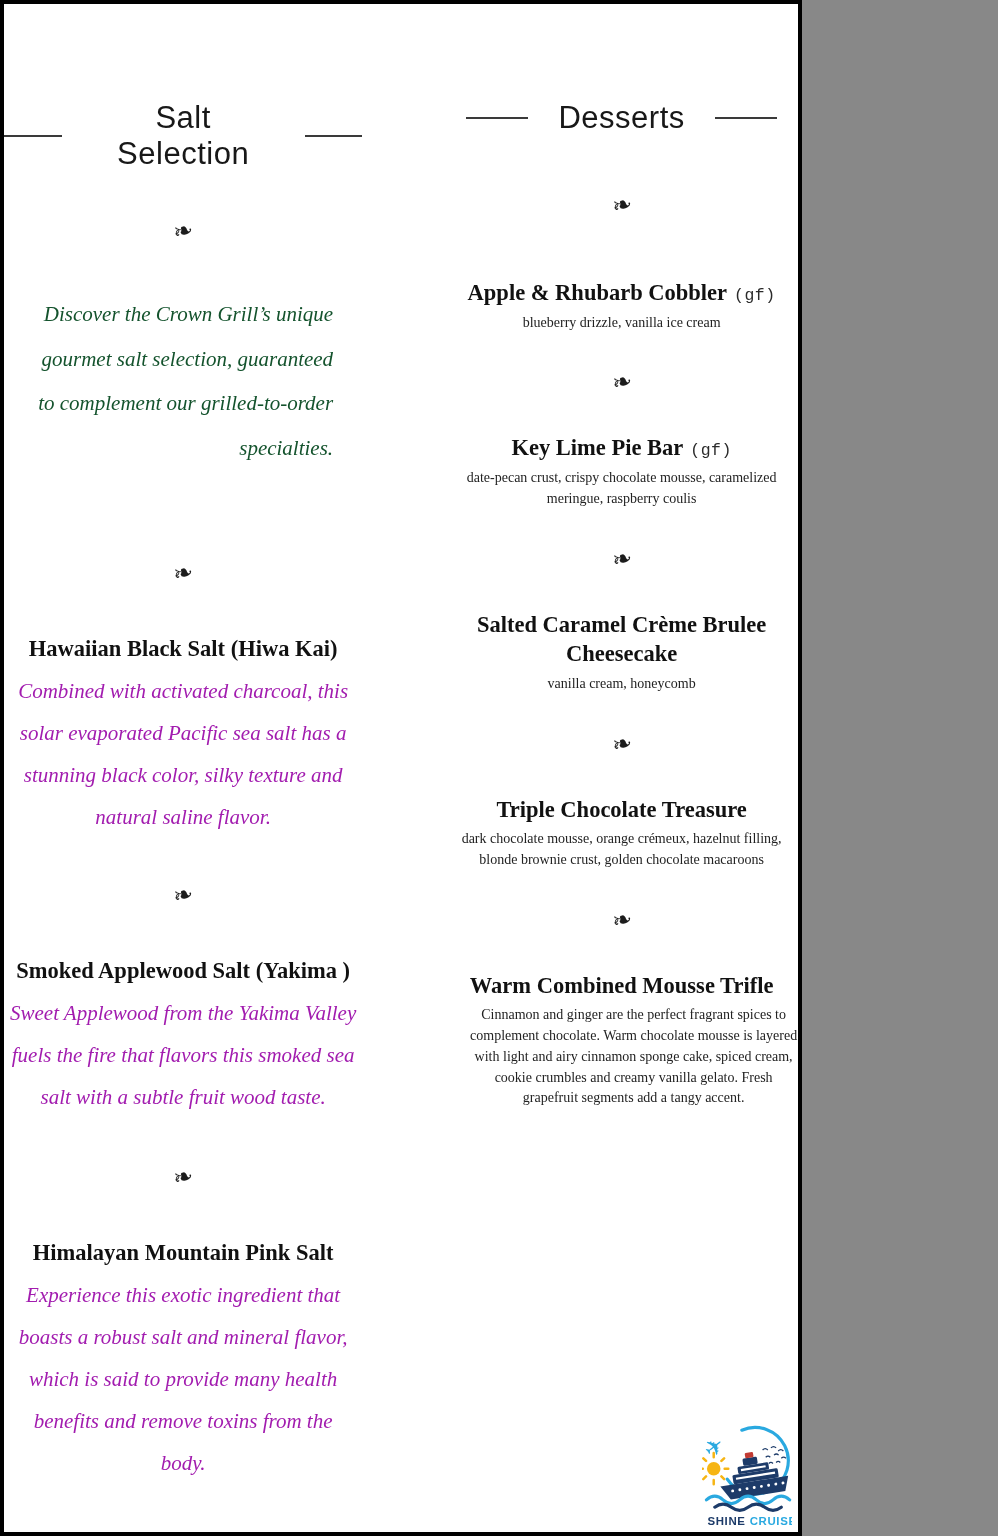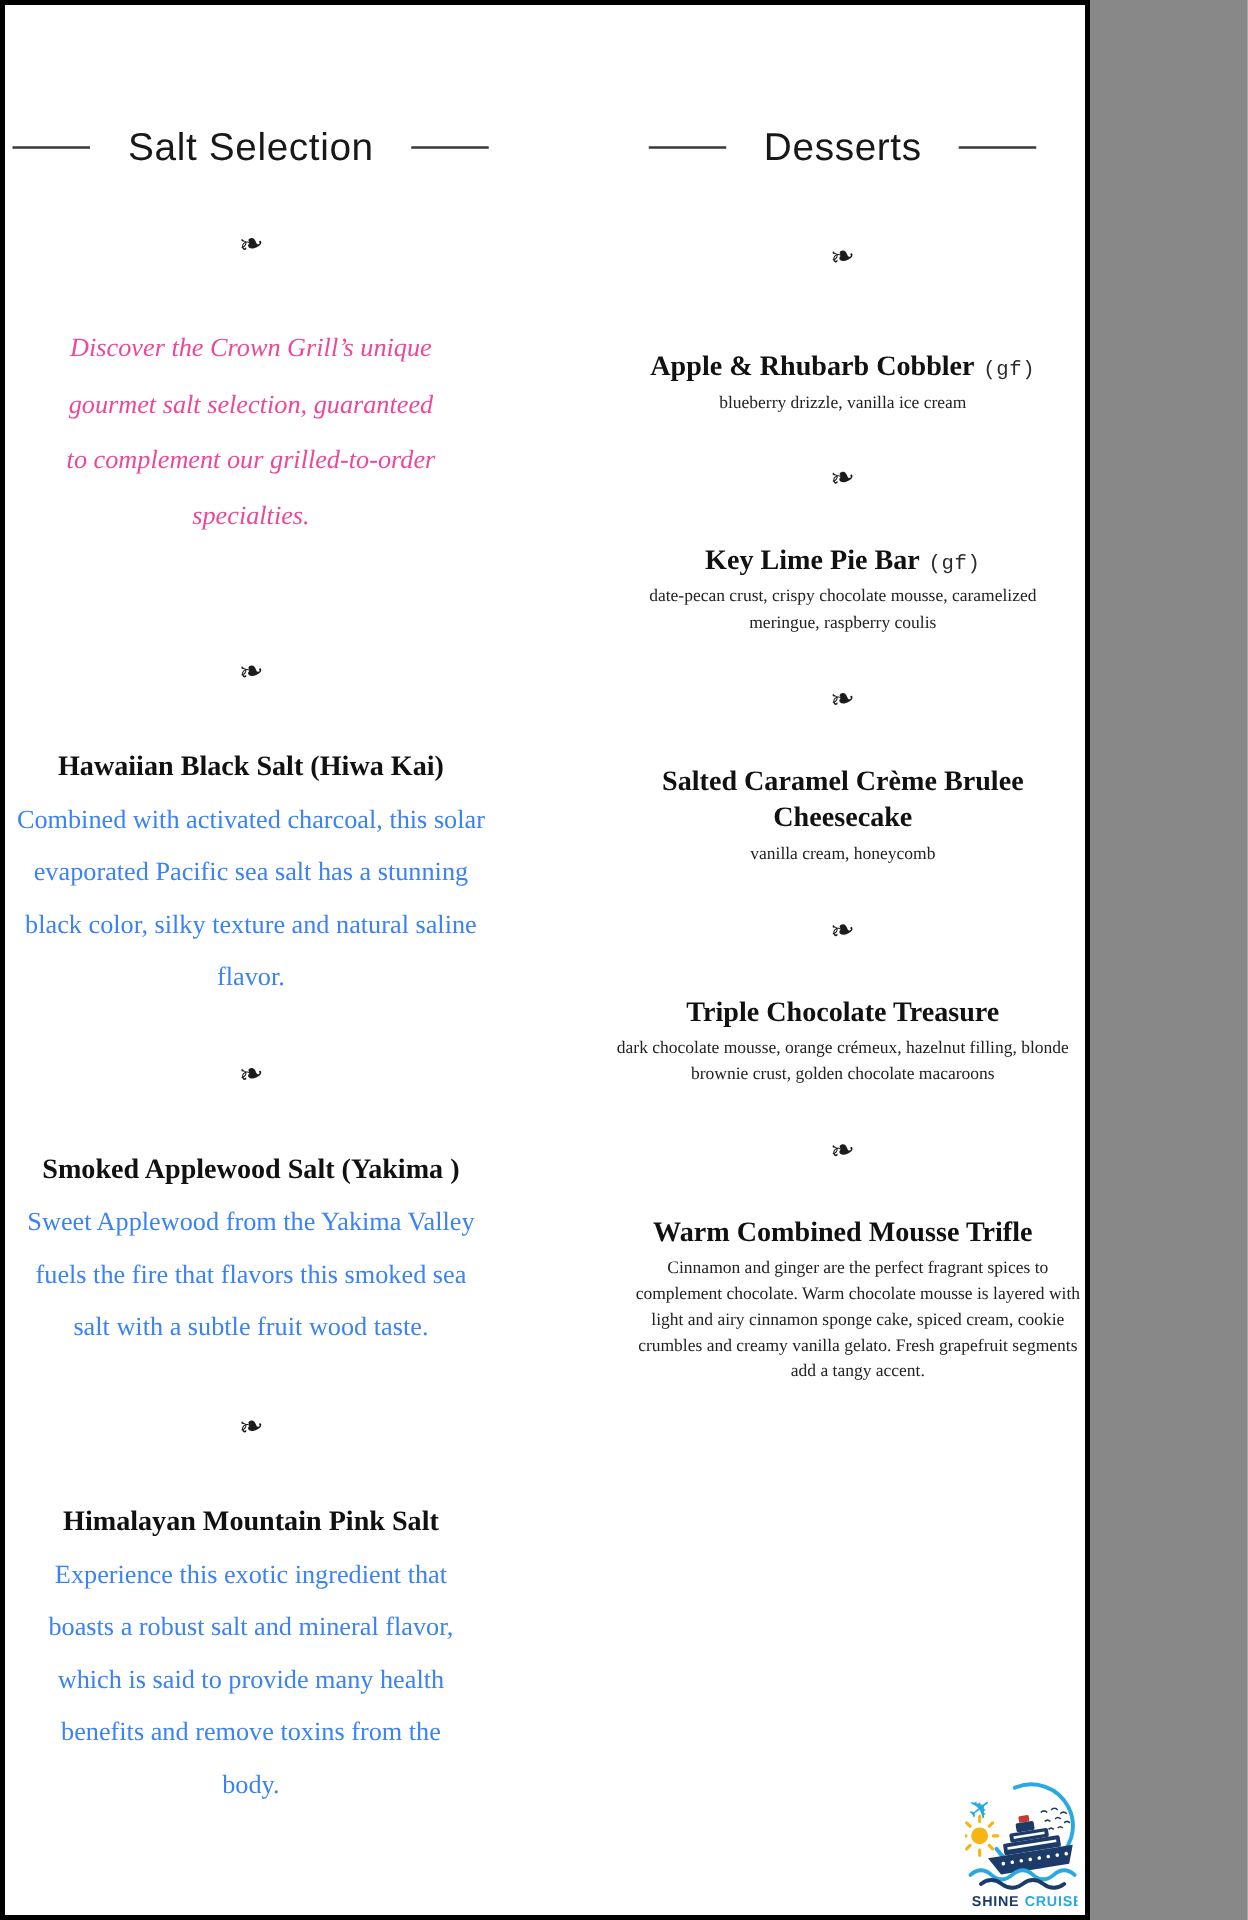--- a/index.html
+++ b/index.html
@@ -1,18 +1,18 @@
 <!DOCTYPE html>
 <html><head>
 <meta charset="utf-8">
 <style>
   html,body{margin:0;padding:0;background:#888;}
   .page{
     position:relative;
-    width:872px;height:1536px;
+    width:802px;height:1536px;
     box-sizing:border-box;
     background:#ffffff;
     border:4px solid #000;
     overflow:hidden;
     font-family:"Liberation Serif", serif;
     color:#1e1e1e;
     display:flex;
   }
   .col{box-sizing:border-box;padding-top:96px;text-align:center;}
   .col-left{width:457px;}
@@ -31,30 +31,31 @@
     display:block;
     font-family:"DejaVu Sans", sans-serif;
     font-size:24px;line-height:30px;color:#1c1c1c;
   }
   .fleuron span{display:inline-block;transform:rotate(-12deg);}
 
   .intro{
     font-style:italic;
     font-size:21px;line-height:2.12;
     max-width:300px;margin:46px auto 0;
-    color:#ec4899;
+    color:#14532d;
+    text-align:right;
   }
 
   .salt-item .s-name{
     font-weight:bold;font-size:22.5px;color:#111;
     margin-top:48px;
   }
   .salt-item .s-desc{
-    font-size:21px;line-height:2.0;color:#3b82f6;
-    margin:8px auto 0;max-width:378px;
+    font-size:21px;line-height:2.0;color:#a21caf;
+    margin:8px auto 0;max-width:378px;font-style:italic;
   }
   .salt-item .s-desc.narrow{max-width:332px;}
 
   .dessert-item .d-title{
     font-weight:bold;font-size:22.5px;line-height:1.32;color:#111;
     max-width:360px;margin:36px auto 0;
   }
   .dessert-item .gf{
     font-family:Liberation Mono, monospace;
     font-weight:400;font-size:16.5px;color:#2b2b2b;

